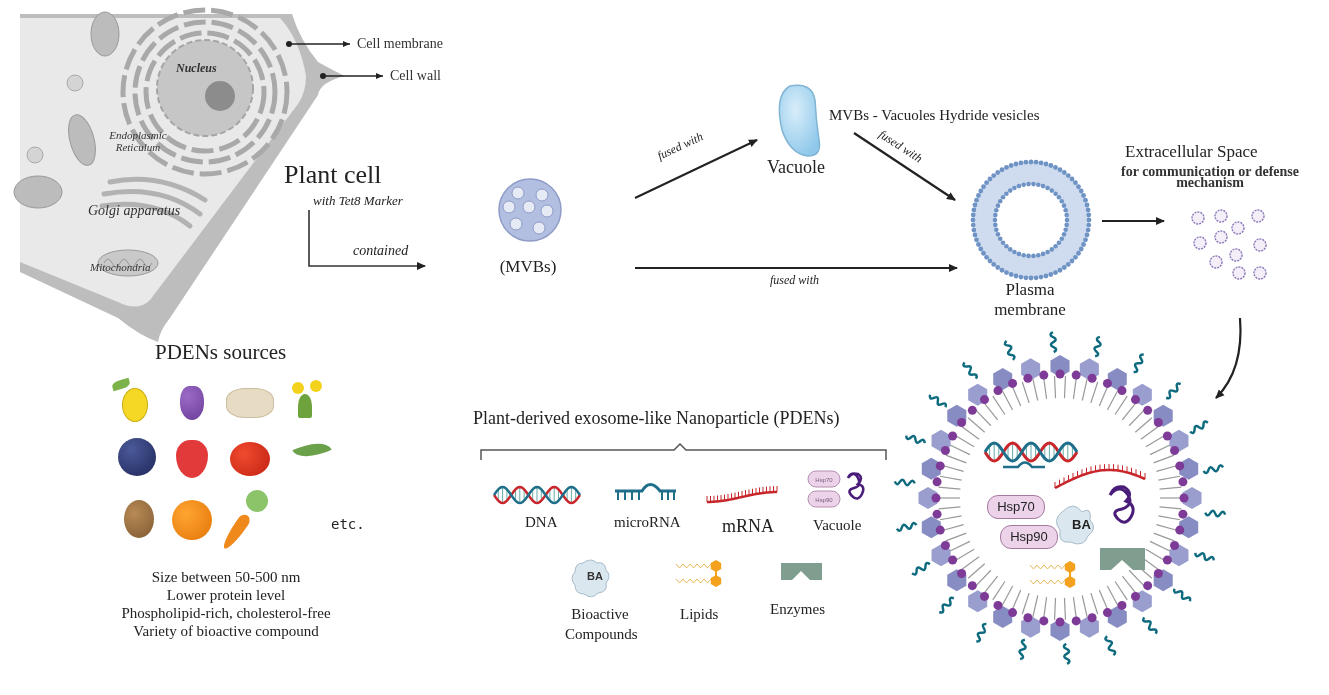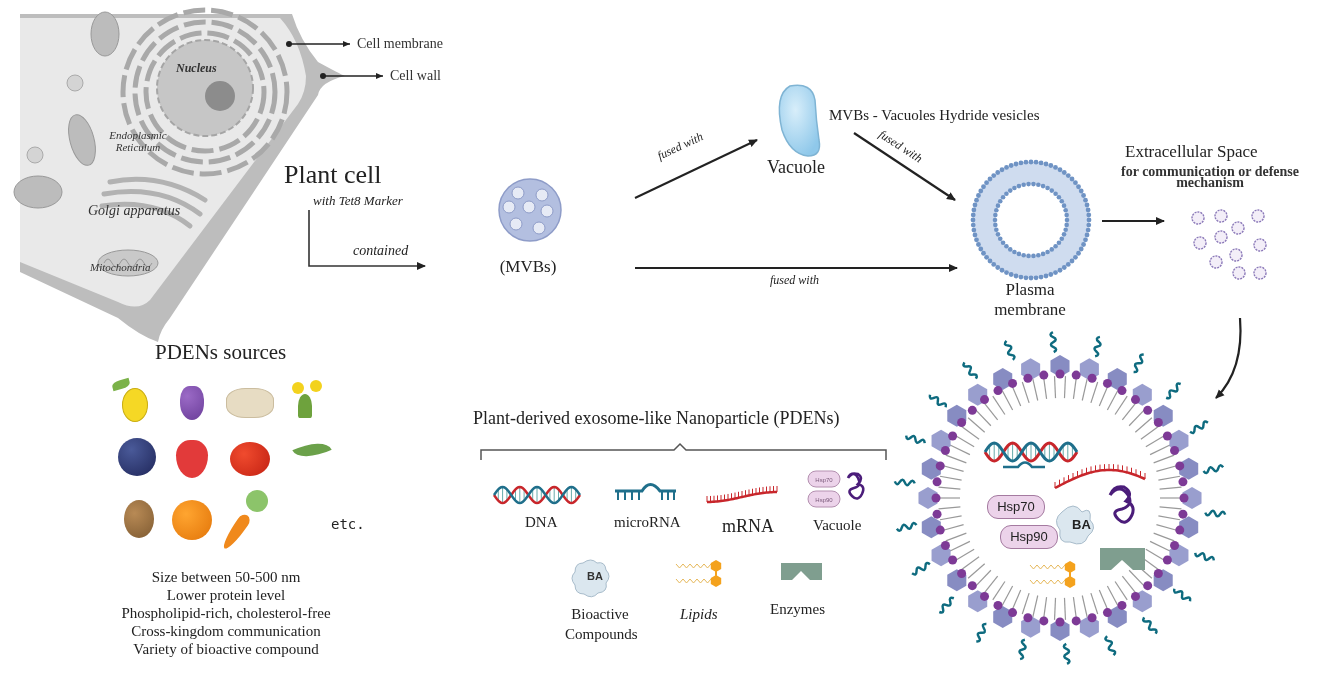--- a/index.html
+++ b/index.html
@@ -590,32 +590,31 @@
 
   <div class="abs" style="left:120px;top:140px;width:12px;height:40px;background:#f0891c;border-radius:50% 50% 50% 50% / 20% 20% 80% 80%;transform:rotate(35deg);"></div>
   <div class="abs" style="left:136px;top:118px;width:22px;height:22px;border-radius:50%;background:#8cc46a;"></div>
   <div class="abs" style="left:186px;top:144px;font-family:'DejaVu Sans Mono',monospace;font-size:14px;font-weight:normal;color:#222;margin-left:35px;">etc.</div>
 </div>
 
 <div class="lbl center" style="left:76px;top:568px;width:300px;font-size:15px;line-height:18px;">
   <div>Size between 50-500 nm</div>
   <div>Lower protein level</div>
   <div>Phospholipid-rich, cholesterol-free</div>
-  <div>Cross-kingdom communication</div>
   <div>Variety of bioactive compound</div>
 </div>
 
 <div class="lbl" style="left:473px;top:408px;font-size:18px;">Plant-derived exosome-like Nanoparticle (PDENs)</div>
 <div class="lbl" style="left:525px;top:514px;font-size:15px;">DNA</div>
 <div class="lbl" style="left:606px;top:514px;font-size:15px;margin-left:8px;">microRNA</div>
 <div class="lbl" style="left:722px;top:516px;font-size:18px;">mRNA</div>
 <div class="lbl" style="left:813px;top:517px;font-size:15px;">Vacuole</div>
 <div class="lbl" style="left:587px;top:570px;font-size:11px;font-weight:bold;font-family:'Liberation Sans',sans-serif;color:#333;">BA</div>
 <div class="lbl center" style="left:565px;top:604px;width:70px;font-size:15px;line-height:20px;">
   <div>Bioactive</div>
   <div>Compounds</div>
 </div>
-<div class="lbl" style="left:680px;top:606px;font-size:15px;font-style:italic;">Lipids</div>
+<div class="lbl" style="left:680px;top:606px;font-size:15px;">Lipids</div>
 <div class="lbl" style="left:770px;top:601px;font-size:15px;">Enzymes</div>
 
 <div class="lbl center" style="left:987px;top:495px;width:56px;height:22px;line-height:22px;border-radius:11px;background:#ecd3ea;border:1px solid #a47aa0;font-family:'Liberation Sans',sans-serif;font-size:13px;">Hsp70</div>
 <div class="lbl center" style="left:1000px;top:525px;width:56px;height:22px;line-height:22px;border-radius:11px;background:#ecd3ea;border:1px solid #a47aa0;font-family:'Liberation Sans',sans-serif;font-size:13px;">Hsp90</div>
 <div class="lbl" style="left:1072px;top:517px;font-family:'Liberation Sans',sans-serif;font-size:13px;font-weight:bold;">BA</div>
 
 </body></html>

